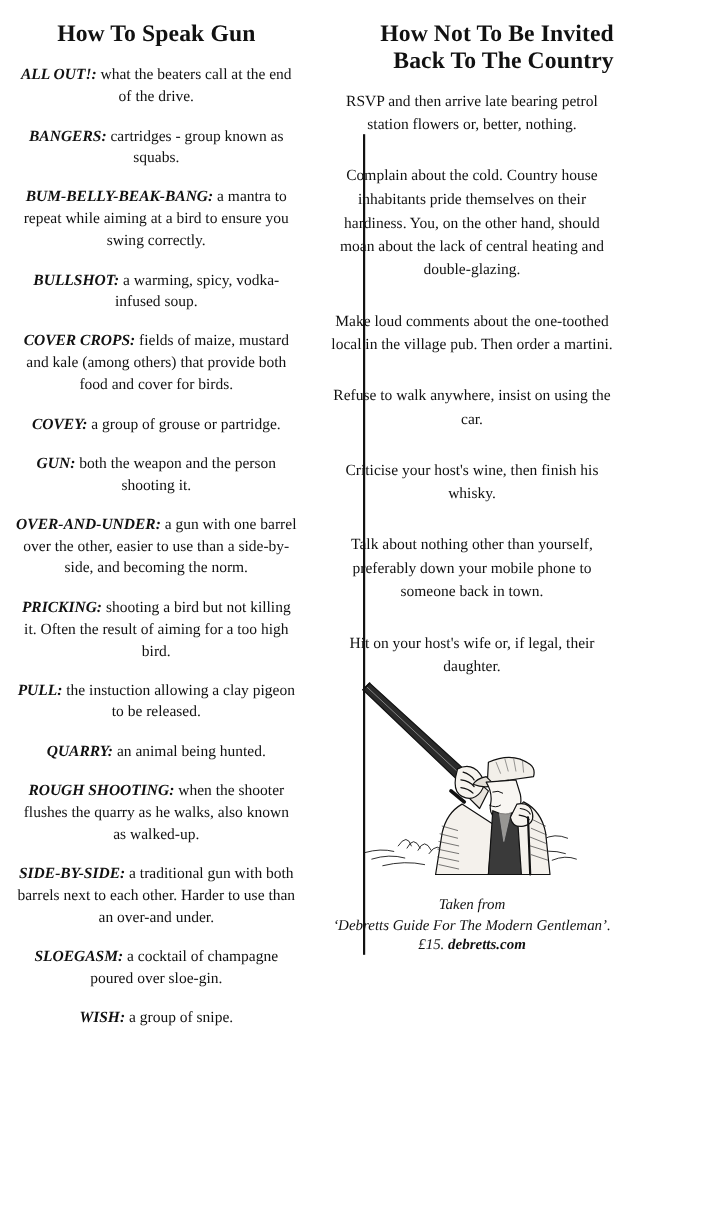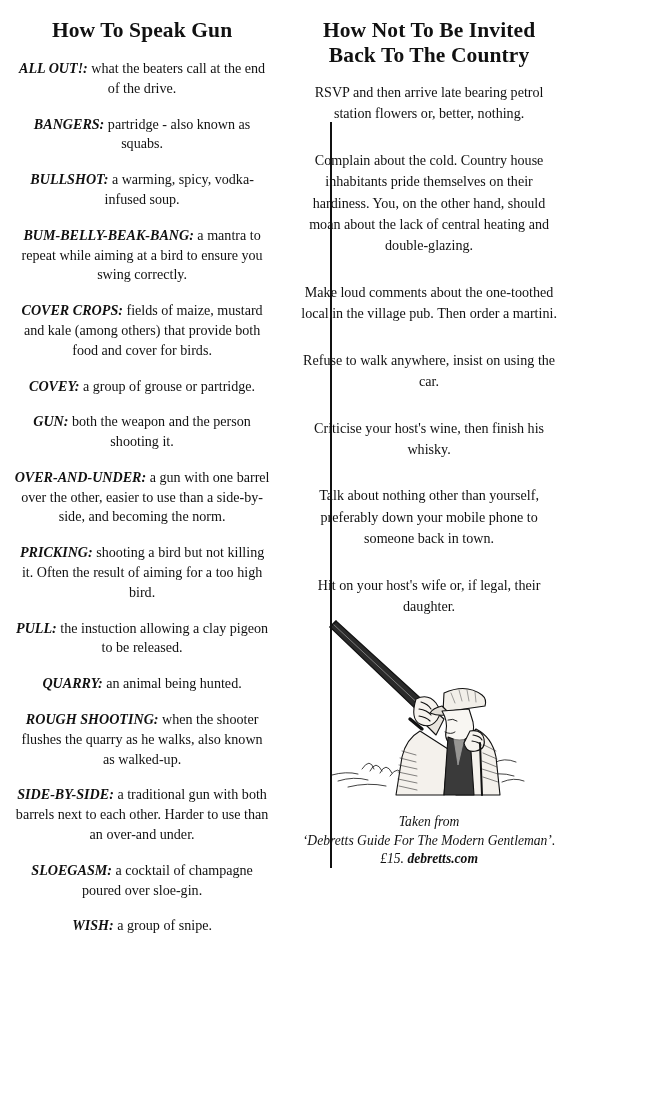--- a/index.html
+++ b/index.html
@@ -52,21 +52,21 @@
 
   
   .heading {
     font-weight: bold;
     font-size: 21.5px;
     line-height: 1.16;
     text-align: center;
     letter-spacing: 0.1px;
     margin-bottom: 4px;
   }
-  .col-right .heading { margin-bottom: 14px; }
+  .col-right .heading { margin-bottom: 14px; text-align: right; }
 
   
   .entry {
     text-align: center;
     font-size: 14.1px;
     line-height: 1.405;
     margin-top: 16px;
   }
   .entry .term {
     font-weight: bold;
@@ -110,23 +110,23 @@
 <div class="page">
 
   <div class="divider"></div>
 
   <div class="columns">
 
     <div class="col col-left">
       <div class="heading">How To Speak Gun</div>
       <div id="glossary-list">
           <div class="entry"><span class="term">ALL OUT!:</span> <span class="def">what the beaters call at the end of the drive.</span></div>
-          <div class="entry"><span class="term">BANGERS:</span> <span class="def">partridge - also known as squabs.</span></div>
+          <div class="entry"><span class="term">BANGERS:</span> <span class="def">cartridges - group known as squabs.</span></div>
+          <div class="entry"><span class="term">BUM-BELLY-BEAK-BANG:</span> <span class="def">a mantra to repeat while aiming at a bird to ensure you swing correctly.</span></div>
           <div class="entry"><span class="term">BULLSHOT:</span> <span class="def">a warming, spicy, vodka-infused soup.</span></div>
-          <div class="entry"><span class="term">BUM-BELLY-BEAK-BANG:</span> <span class="def">a mantra to repeat while aiming at a bird to ensure you swing correctly.</span></div>
           <div class="entry"><span class="term">COVER CROPS:</span> <span class="def">fields of maize, mustard and kale (among others) that provide both food and cover for birds.</span></div>
           <div class="entry"><span class="term">COVEY:</span> <span class="def">a group of grouse or partridge.</span></div>
           <div class="entry"><span class="term">GUN:</span> <span class="def">both the weapon and the person shooting it.</span></div>
           <div class="entry"><span class="term">OVER-AND-UNDER:</span> <span class="def">a gun with one barrel over the other, easier to use than a side-by-side, and becoming the norm.</span></div>
           <div class="entry"><span class="term">PRICKING:</span> <span class="def">shooting a bird but not killing it. Often the result of aiming for a too high bird.</span></div>
           <div class="entry"><span class="term">PULL:</span> <span class="def">the instuction allowing a clay pigeon to be released.</span></div>
           <div class="entry"><span class="term">QUARRY:</span> <span class="def">an animal being hunted.</span></div>
           <div class="entry"><span class="term">ROUGH SHOOTING:</span> <span class="def">when the shooter flushes the quarry as he walks, also known as walked-up.</span></div>
           <div class="entry"><span class="term">SIDE-BY-SIDE:</span> <span class="def">a traditional gun with both barrels next to each other. Harder to use than an over-and under.</span></div>
           <div class="entry"><span class="term">SLOEGASM:</span> <span class="def">a cocktail of champagne poured over sloe-gin.</span></div>

